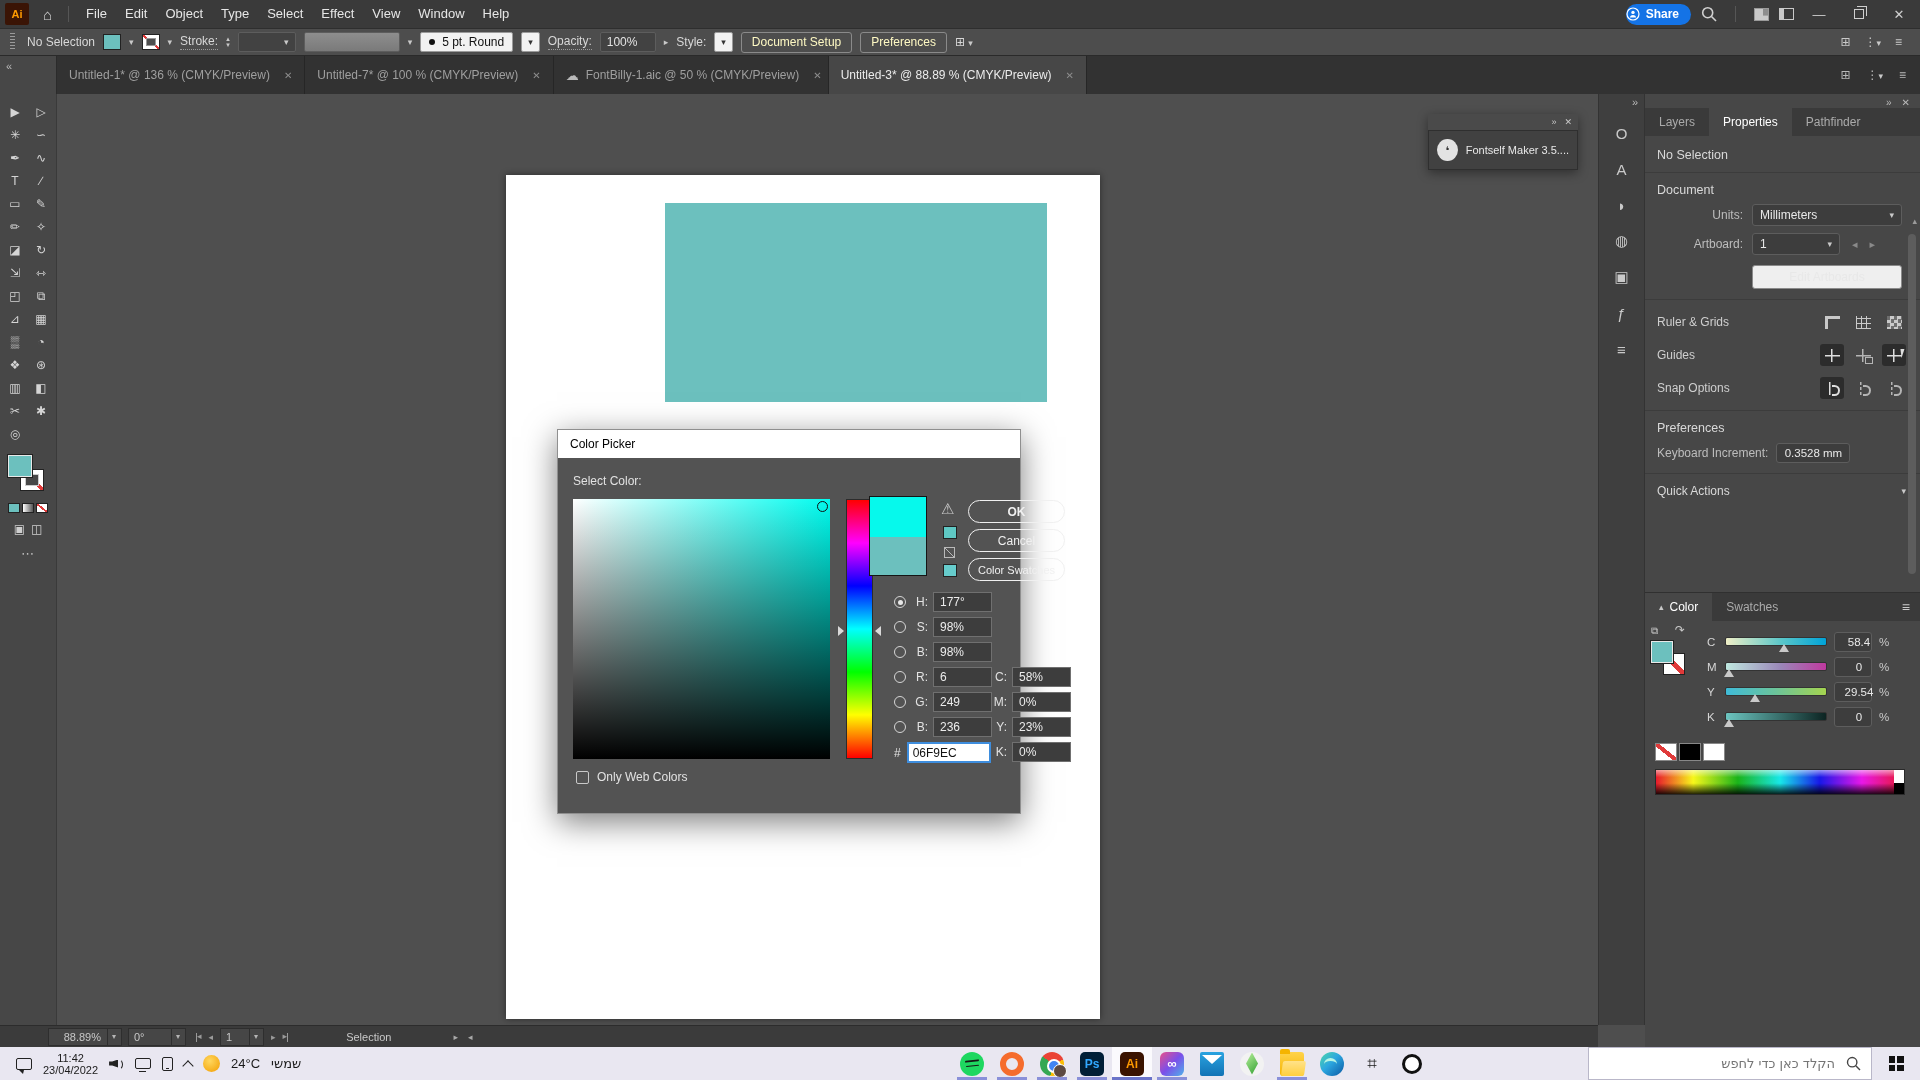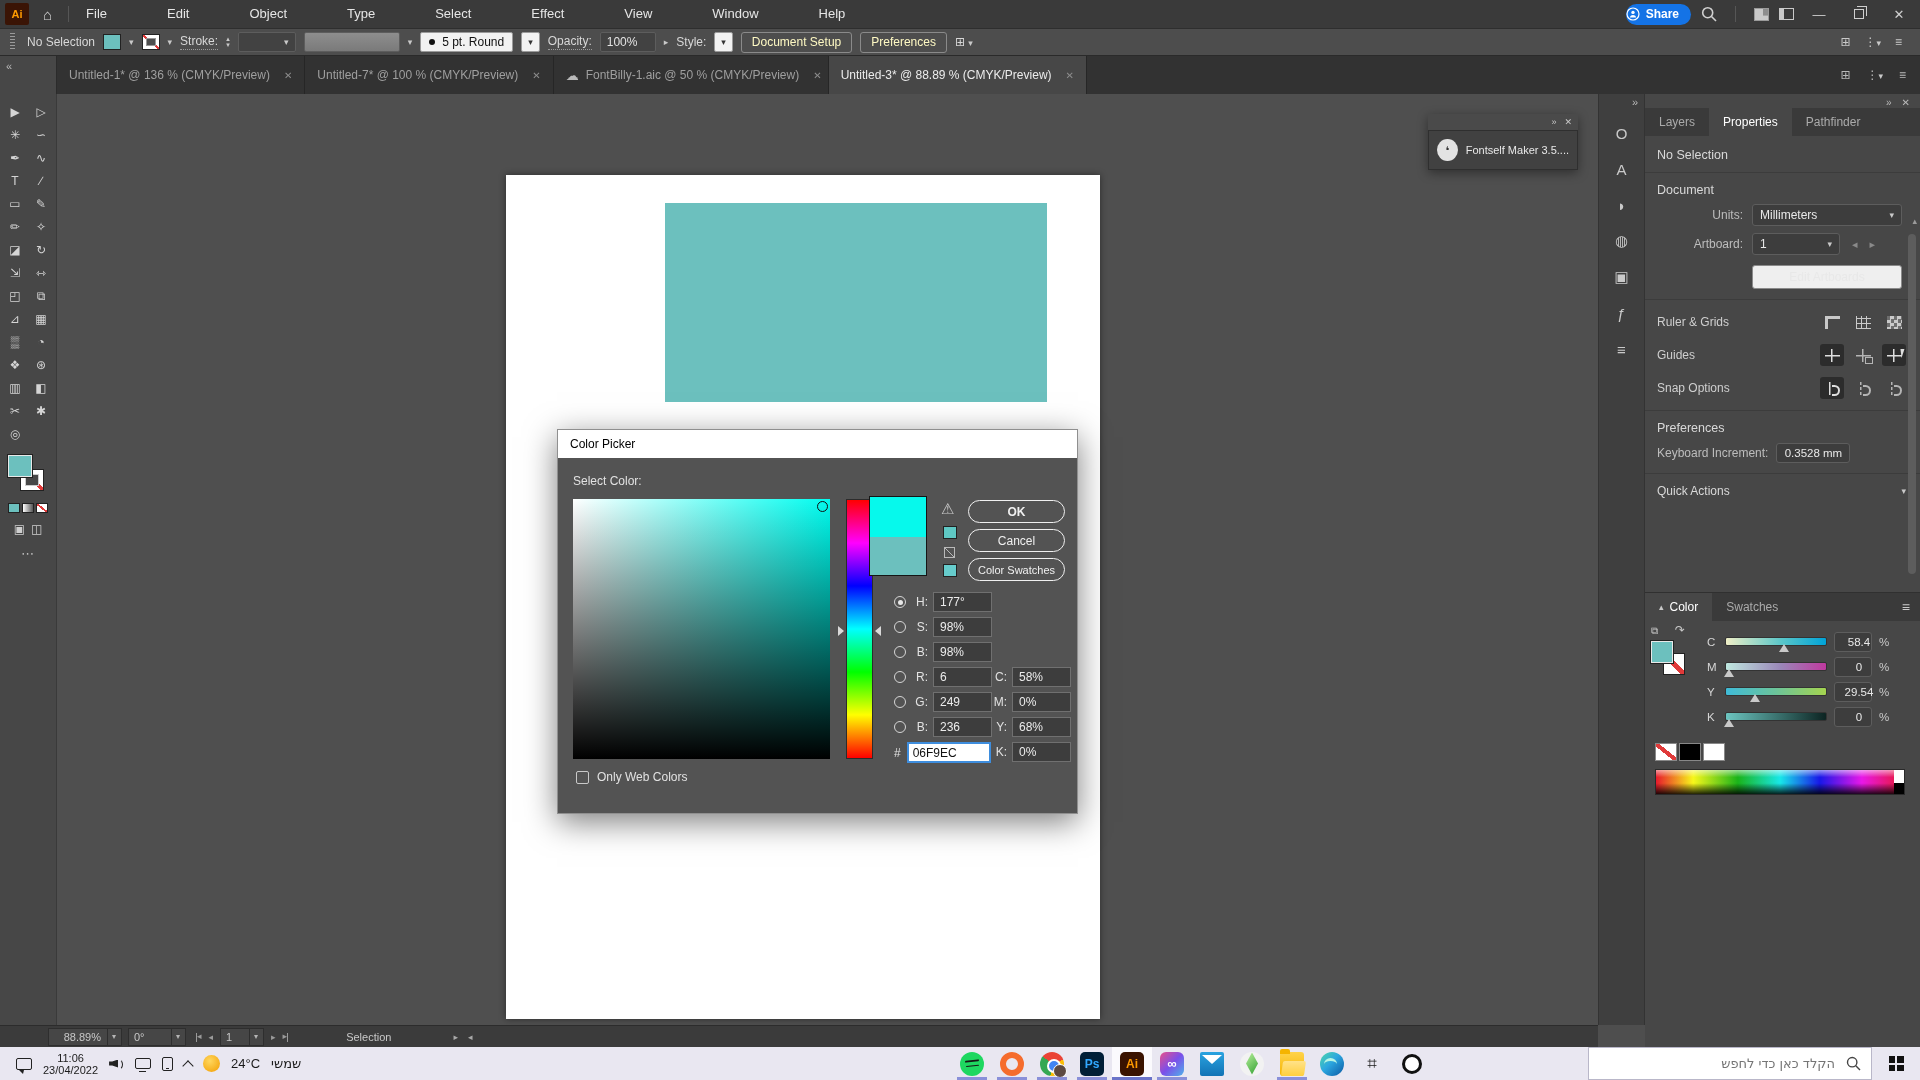--- a/index.html
+++ b/index.html
@@ -197,21 +197,21 @@
   .win-logo{width:15px;height:15px;background:linear-gradient(#e9e7f1,#e9e7f1) center/2px 100% no-repeat,linear-gradient(#e9e7f1,#e9e7f1) center/100% 2px no-repeat,#111;}
 
   
   #fontself{position:absolute;left:1428px;top:114px;width:150px;height:56px;z-index:5;box-shadow:0 3px 10px rgba(0,0,0,.4);}
   #fontself .fs-head{height:16px;background:#4a4a4a;display:flex;justify-content:flex-end;align-items:center;gap:8px;padding:0 6px;color:#c9c9c9;font-size:9px;}
   #fontself .fs-body{height:40px;background:#414141;border:1px solid #2f2f2f;display:flex;align-items:center;gap:8px;padding:0 8px;}
   .fs-logo{width:22px;height:22px;border-radius:50%;background:#e3e3e3;color:#333;display:flex;align-items:center;justify-content:center;font-size:11px;font-weight:bold;}
   .fs-title{color:#e8e8e8;font-size:11px;white-space:nowrap;}
 
   
-  #dialog{position:absolute;left:557px;top:429px;width:521px;height:385px;background:#535353;border:1px solid #8f8f8f;box-shadow:0 8px 30px rgba(0,0,0,.5);z-index:10;}
+  #dialog{position:absolute;left:557px;top:429px;width:464px;height:385px;background:#535353;border:1px solid #8f8f8f;box-shadow:0 8px 30px rgba(0,0,0,.5);z-index:10;}
   #dlg-title{height:28px;background:#fff;color:#000;font-size:12px;display:flex;align-items:center;padding-left:12px;}
   .dlg-label{position:absolute;left:15px;top:44px;color:#e2e2e2;font-size:12px;}
   #grad-field{position:absolute;left:15px;top:69px;width:257px;height:260px;background:linear-gradient(to top,#000,rgba(0,0,0,0)),linear-gradient(to right,#fff,#00fcef);}
   #grad-marker{position:absolute;right:2px;top:2px;width:11px;height:11px;border:1.6px solid #111;border-radius:50%;}
   #hue-bar{position:absolute;left:288px;top:69px;width:27px;height:260px;border:1px solid #2c2c2c;background:linear-gradient(to bottom,#f00 0%,#f0f 16.7%,#00f 33.3%,#0ff 50%,#0f0 66.7%,#ff0 83.3%,#f00 100%);}
   .hue-mark-l{position:absolute;left:280px;top:196px;width:0;height:0;border-top:5px solid transparent;border-bottom:5px solid transparent;border-left:6px solid #d9d9d9;}
   .hue-mark-r{position:absolute;left:317px;top:196px;width:0;height:0;border-top:5px solid transparent;border-bottom:5px solid transparent;border-right:6px solid #d9d9d9;}
   #swatch-box{position:absolute;left:311px;top:66px;width:58px;height:80px;border:1px solid #151515;}
   #swatch-new{height:40px;} #swatch-cur{height:38px;}
   .gamut-warn{position:absolute;left:383px;top:70px;color:#c9c9c9;font-size:15px;}
@@ -234,21 +234,21 @@
 </style>
 </head>
 <body>
 
 <div id="stage">
 
   <div id="menubar">
     <div class="ai-logo">Ai</div>
     <span class="home-ic">⌂</span>
     <div class="mb-div"></div>
-    <div style="display:flex;gap:42px;">
+    <div style="display:flex;">
 
     <span class="menu-item">File</span>
         <span class="menu-item">Edit</span>
         <span class="menu-item">Object</span>
         <span class="menu-item">Type</span>
         <span class="menu-item">Select</span>
         <span class="menu-item">Effect</span>
         <span class="menu-item">View</span>
         <span class="menu-item">Window</span>
         <span class="menu-item">Help</span>
@@ -608,21 +608,21 @@
     <span style="margin-left:62px;color:#a9a9a9;font-size:9px;display:flex;gap:10px;">
       <span>▸</span>
       <span>◂</span>
     </span>
   </div>
 
   <div id="taskbar">
     <div class="tray">
       <span class="ic-comment"></span>
       <div class="clock">
-        <div>11:06</div>
+        <div>11:42</div>
         <div>23/04/2022</div>
       </div>
       <span class="ic-speaker"></span>
       <span class="ic-display"></span>
       <span class="ic-tablet"></span>
       <span class="ic-chup"></span>
       <span class="ic-sun"></span>
       <span class="temp">24°C</span>
       <span class="weather-he hebrew">שמשי</span>
     </div>
@@ -731,21 +731,21 @@
     <div class="fld-row" style="left:432px;top:237px;">
       <span class="fld-lab">C:</span>
       <span class="fld-box">58%</span>
     </div>
     <div class="fld-row" style="left:432px;top:262px;">
       <span class="fld-lab">M:</span>
       <span class="fld-box">0%</span>
     </div>
     <div class="fld-row" style="left:432px;top:287px;">
       <span class="fld-lab">Y:</span>
-      <span class="fld-box">68%</span>
+      <span class="fld-box">23%</span>
     </div>
     <div class="fld-row" style="left:432px;top:312px;">
       <span class="fld-lab">K:</span>
       <span class="fld-box">0%</span>
     </div>
     <div id="hexrow">
       <span class="hash">#</span>
       <input id="hex-input" value="06F9EC" style="">
     </div>
     <div id="webcolors">

